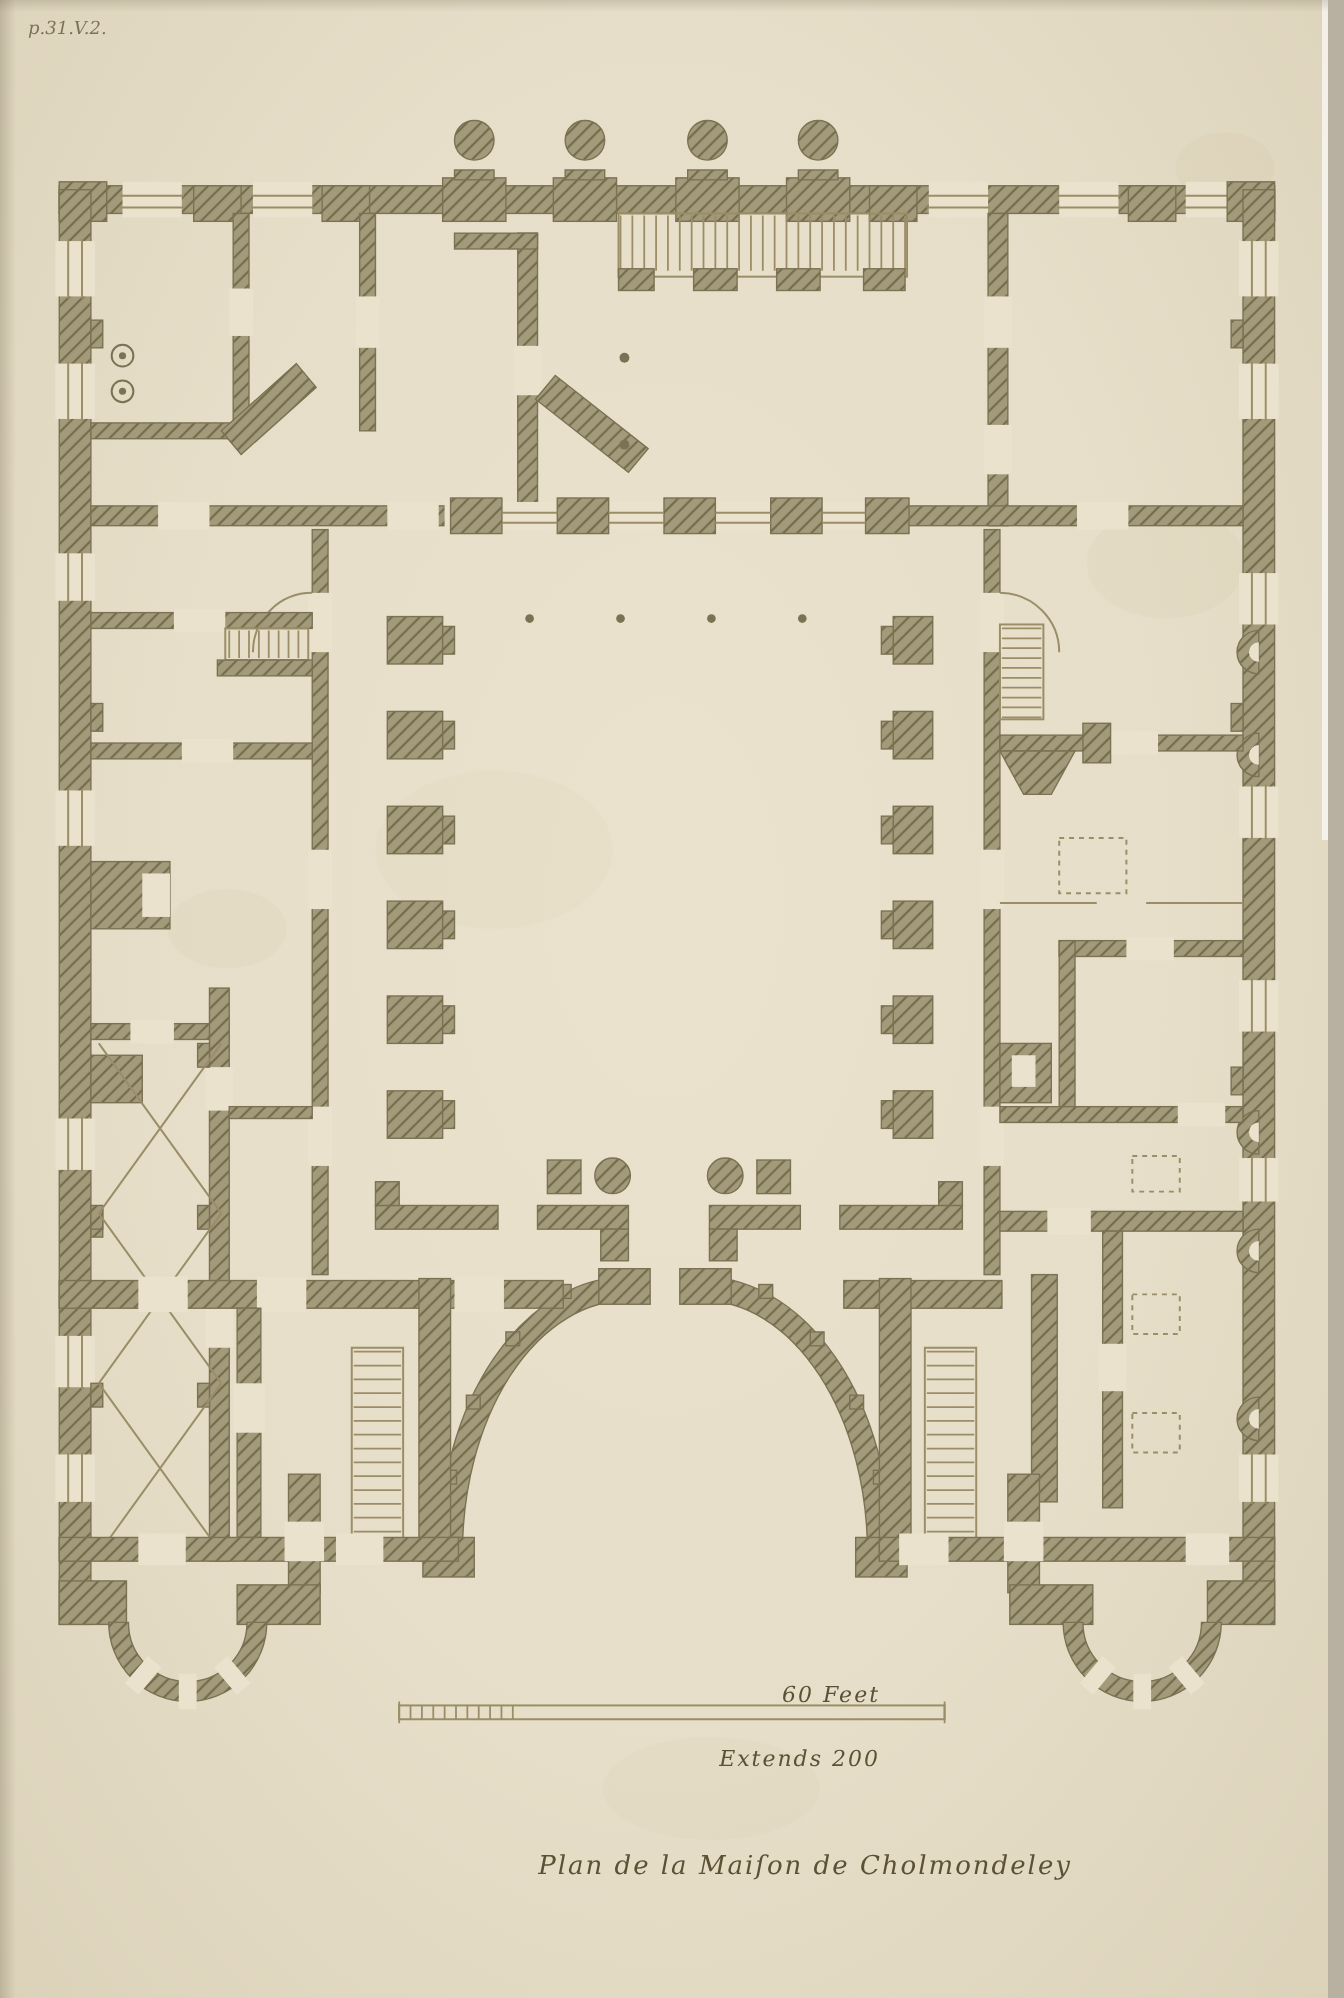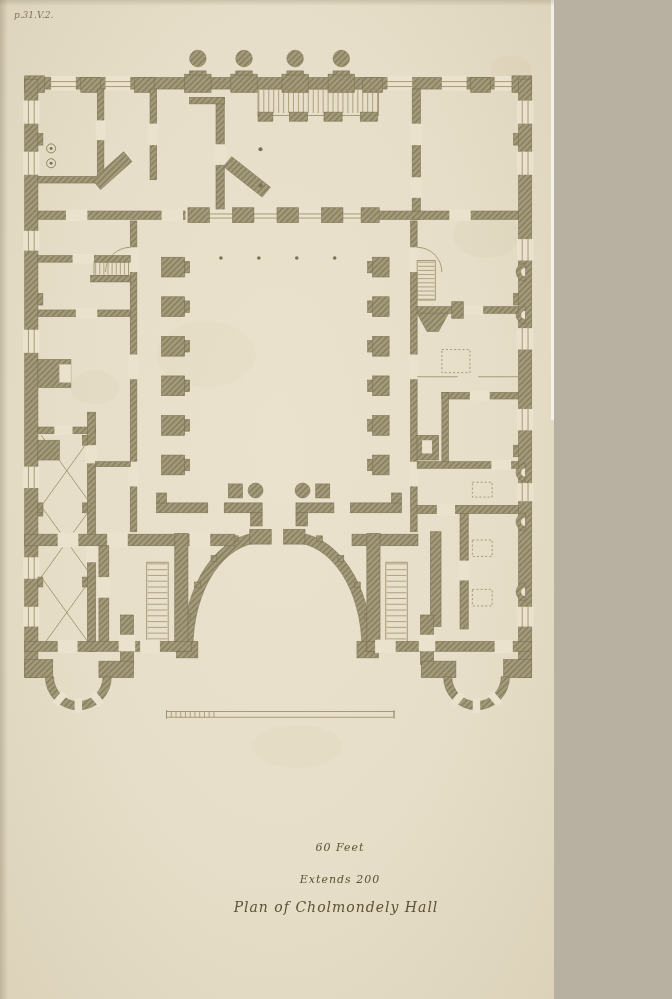--- a/index.html
+++ b/index.html
@@ -1,38 +1,38 @@
 <!DOCTYPE html>
 <html style="--paper: #eae2cd; --paper-dark: #dcd2ba; --wall-base: #a39a7b; --wall-hatch: #756c4c; --wall-edge: #7b7254; --thin-line: #9a8d67; --ink: #5c5134;"><head>
 <meta charset="utf-8">
 <style>
   :root{
     --paper:#eae2cd; --paper-dark:#dcd2ba; --wall-base:#a39a7b;
     --wall-hatch:#756c4c; --wall-edge:#7b7254; --thin-line:#9a8d67; --ink:#5c5134;
   }
   html,body{margin:0;padding:0;background:#b8b0a0;}
   .plate{
-    position:relative;width:554px;height:999px;overflow:hidden;
+    position:relative;width:664px;height:999px;overflow:hidden;
     background:radial-gradient(ellipse at 50% 45%, var(--paper) 0%, #e6dec8 55%, var(--paper-dark) 100%);
     font-family:"DejaVu Serif", serif;
   }
   .plate::before{content:"";position:absolute;left:0;top:0;bottom:0;width:8px;
     background:linear-gradient(90deg, rgba(110,100,75,.28), rgba(110,100,75,0));pointer-events:none;}
   .plate::after{content:"";position:absolute;left:0;top:0;right:0;height:6px;
     background:linear-gradient(180deg, rgba(110,100,75,.22), rgba(110,100,75,0));pointer-events:none;}
   svg.plan{position:absolute;inset:0;}
   .w{fill:url(#h);stroke:var(--wall-edge);stroke-width:.7;}
   .g{fill:var(--paper);stroke:none;}
   .t{stroke:var(--thin-line);stroke-width:1;fill:none;}
   .tr{stroke:var(--thin-line);stroke-width:.9;fill:none;}
   .d{stroke:var(--thin-line);stroke-width:1;fill:none;stroke-dasharray:2.5 2.5;}
   .dot{fill:var(--wall-edge);stroke:none;}
   .ring{stroke:var(--wall-edge);stroke-width:1;fill:none;}
   .stain{fill:#c4b692;stroke:none;}
-  .label{position:absolute;color:var(--ink);font-style:italic;text-align:center;letter-spacing:1px;}
+  .label{position:absolute;color:var(--ink);font-style:italic;text-align:right;letter-spacing:1px;}
   .label.left{text-align:left;letter-spacing:0;}
   #plate-ref{left:14px;top:10px;font-size:9px;opacity:.75;}
   #scale-label{left:240px;top:841px;width:200px;font-size:11px;}
   #extent-label{left:240px;top:873px;width:200px;font-size:11px;}
   #title-en{left:136px;top:899px;width:400px;font-size:14px;}
   #title-fr{left:136px;top:926px;width:400px;font-size:13px;}
   .white-sliver{position:absolute;right:0;top:0;width:3px;height:420px;background:rgba(255,255,255,.65);}
 </style>
 </head>
 <body>
@@ -355,15 +355,15 @@
       <path class="tr" d="M207.75,863V870M213.5,863V870M219.25,863V870M225,863V870M230.75,863V870M236.5,863V870M242.25,863V870M248,863V870M253.75,863V870M259.5,863V870"></path>
       <path class="tr" d="M202,861V872M478,861V872"></path>
     </g>
   </svg>
 
   <div class="white-sliver"></div>
 
   <div id="plate-ref" class="label left">p.31.V.2.</div>
   <div id="scale-label" class="label">60 Feet</div>
   <div id="extent-label" class="label">Extends 200</div>
-  <div id="title-en" class="label">Plan of Cholmondely Hall</div>
+  <div id="title-fr" class="label">Plan de la Maiſon de Cholmondeley</div>
 
 </div>
 
 </body></html>

